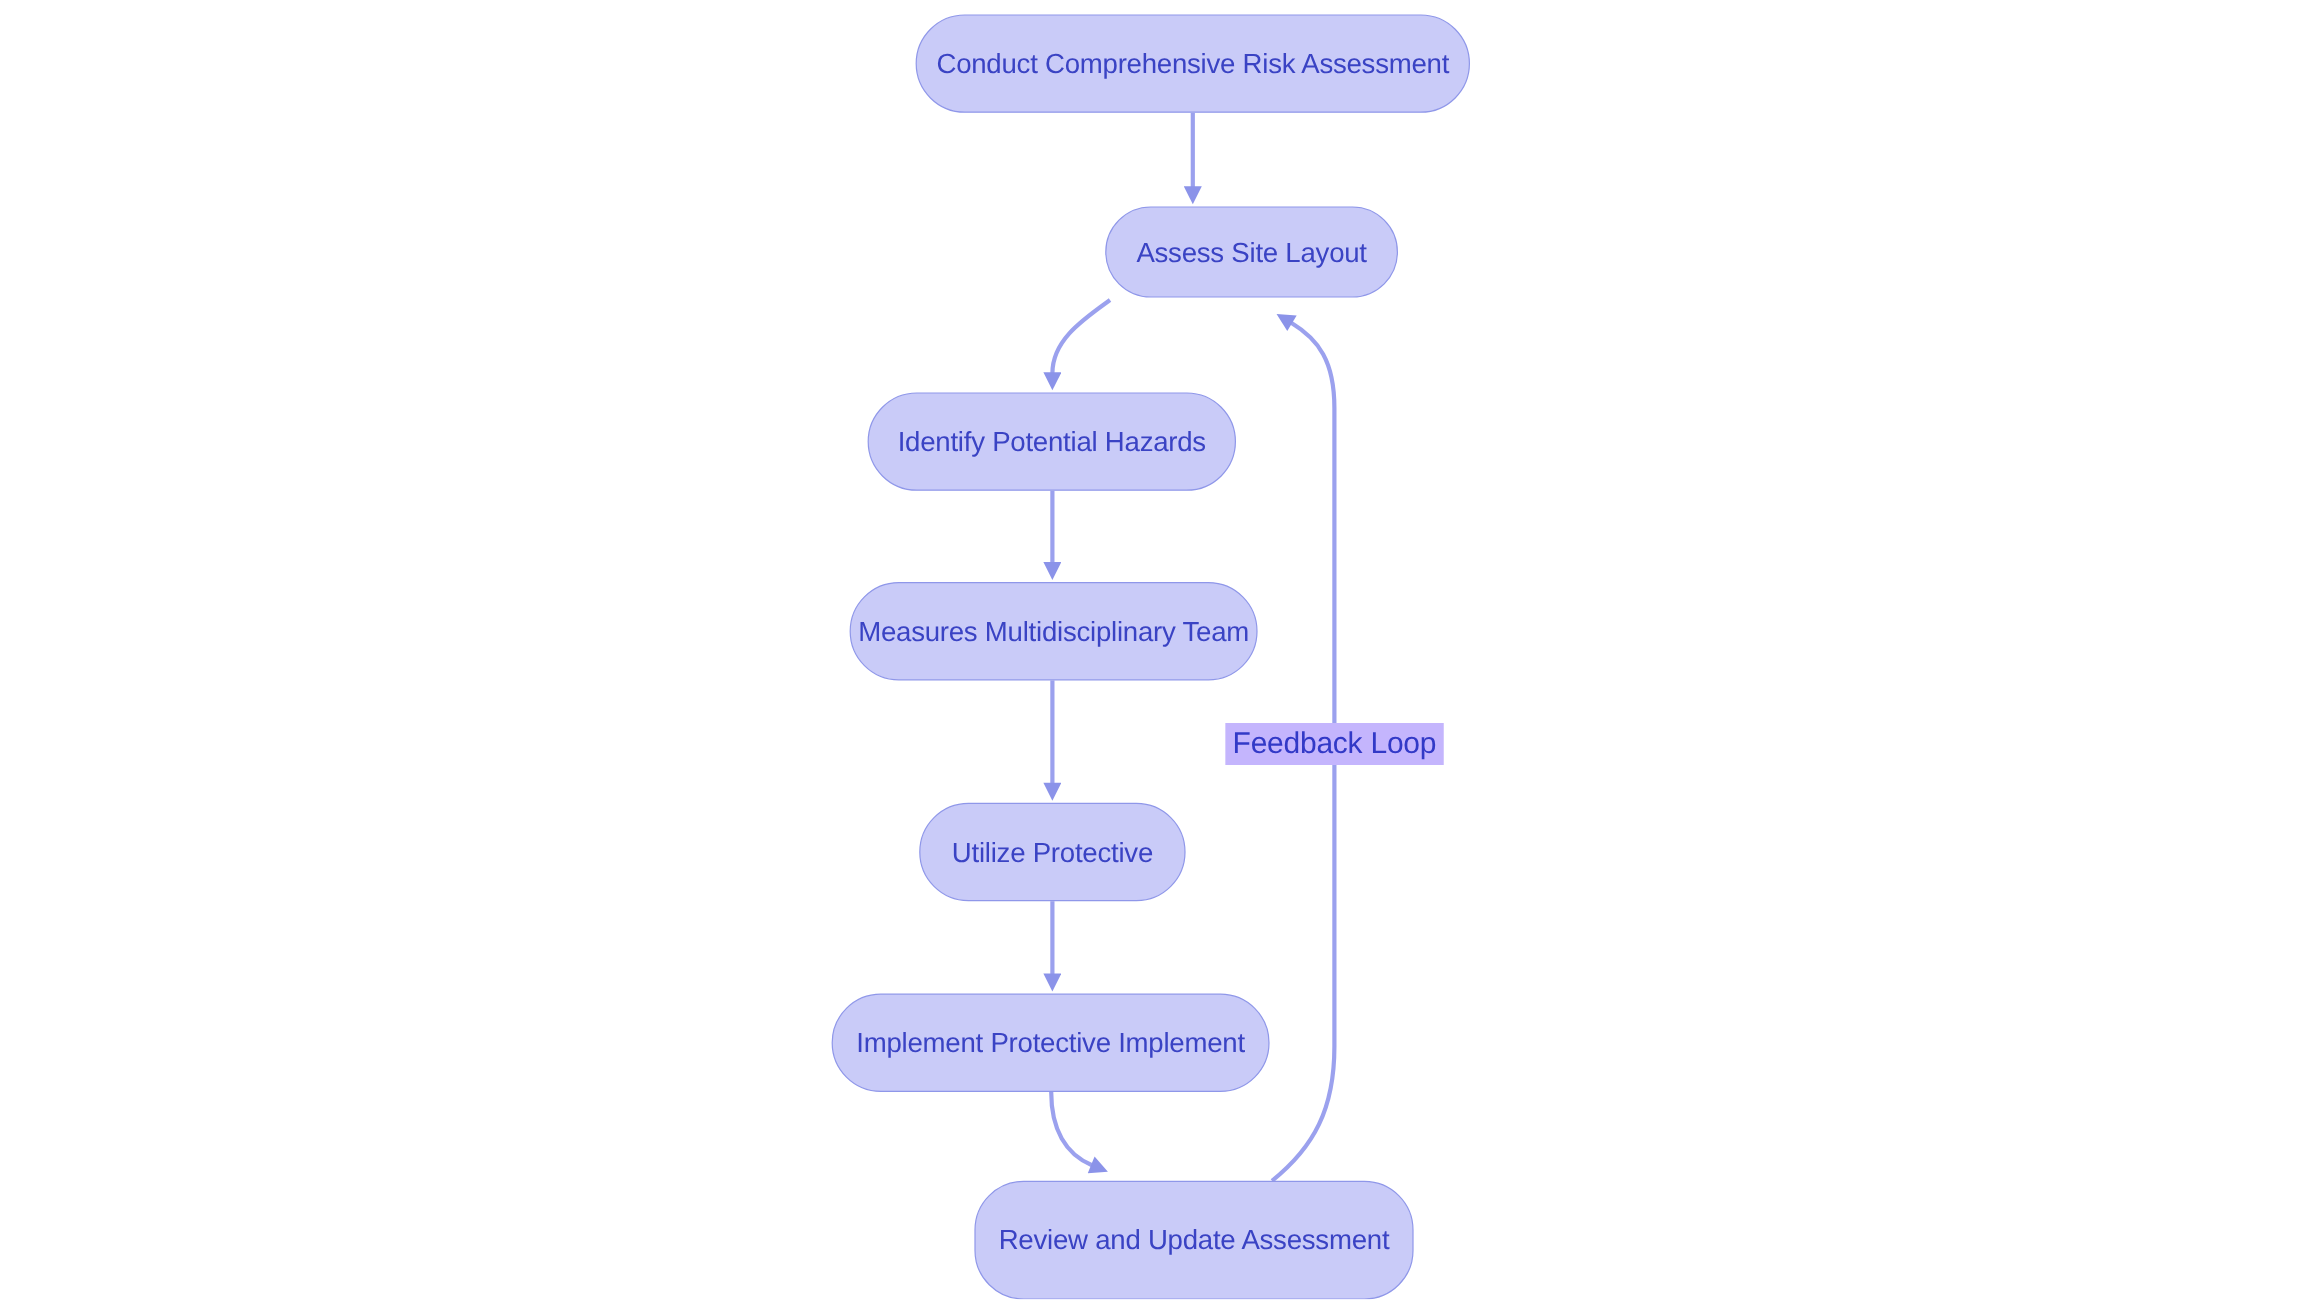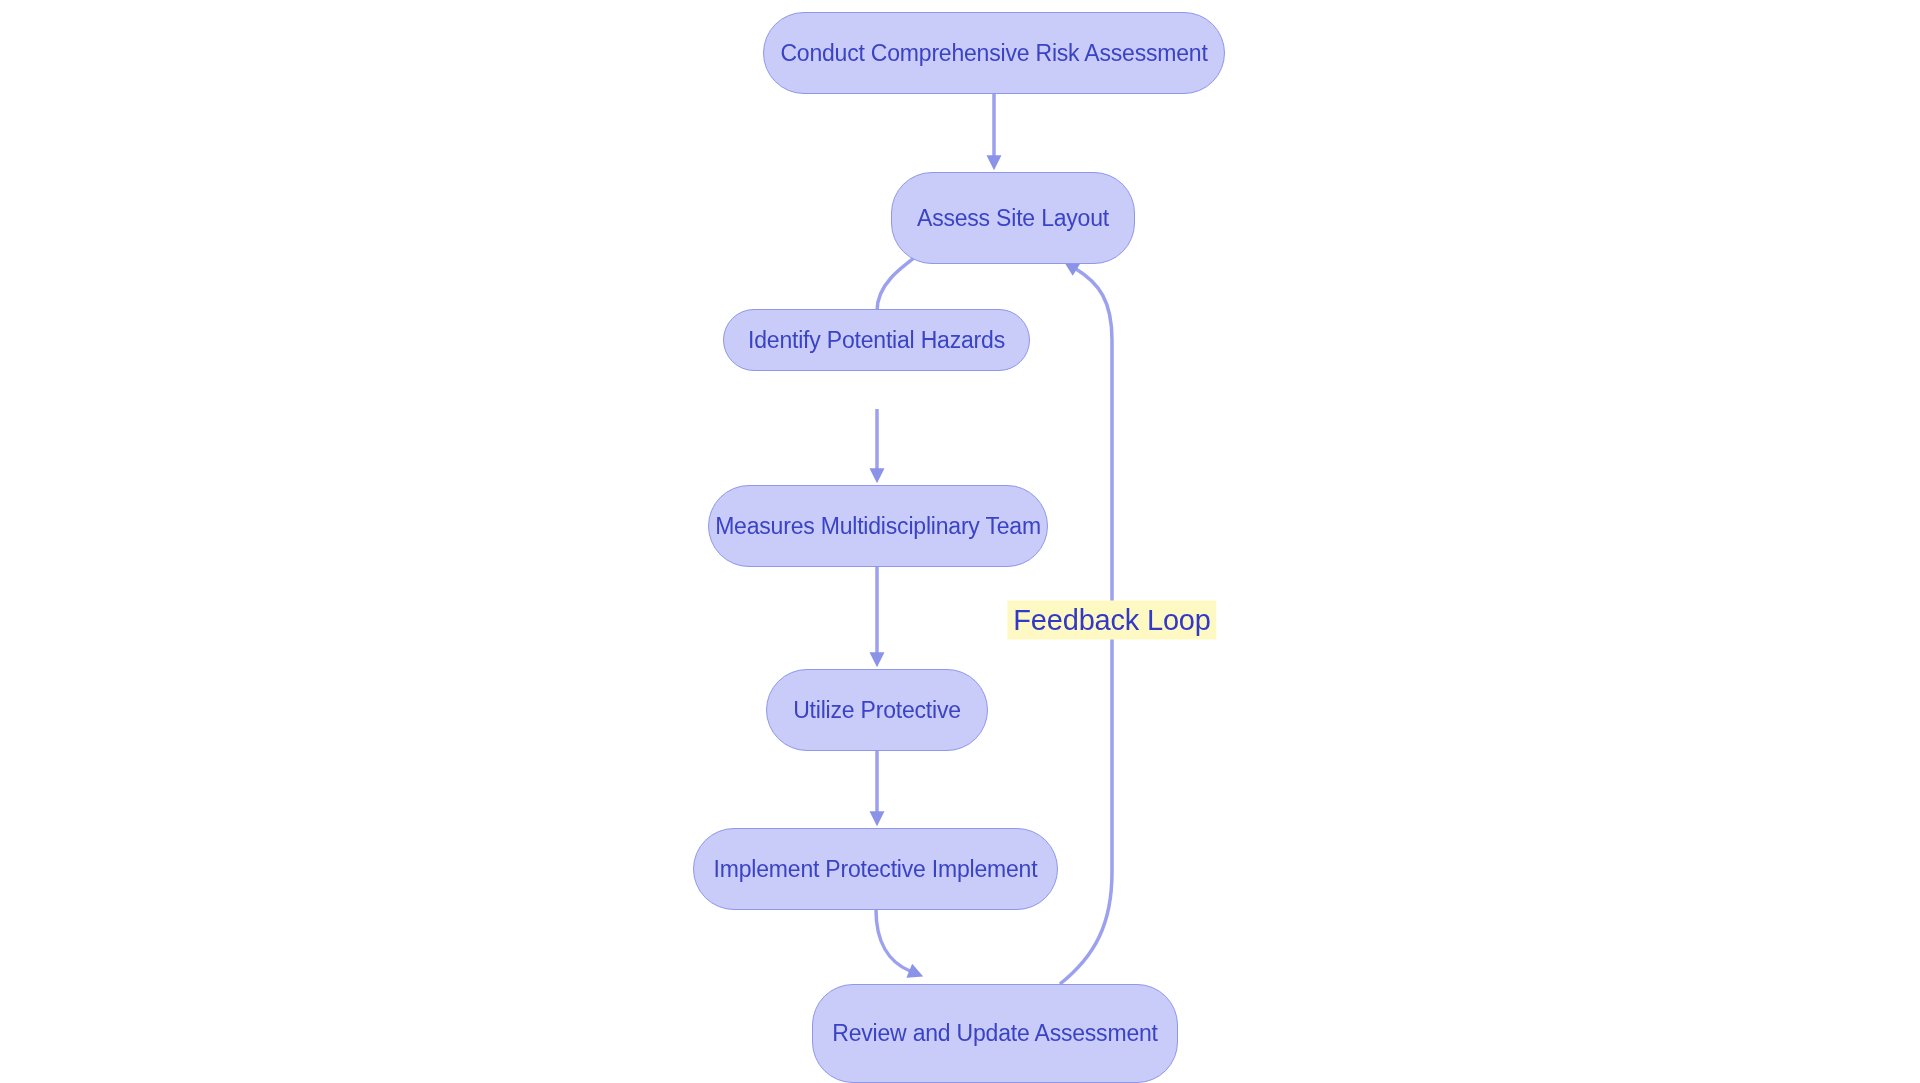--- a/index.html
+++ b/index.html
@@ -38,24 +38,24 @@
     border-radius: 41px;
     color: var(--node-text);
     font-size: 23px;
     letter-spacing: -0.2px;
     white-space: nowrap;
     text-align: center;
   }
   .edge-label {
     position: absolute;
     transform: translate(-50%, -50%);
-    background: #fef9c3;
+    background: #c4b5fd;
     padding: 3px 6px;
     color: var(--label-color);
-    font-size: 29px;
+    font-size: 25px;
     letter-spacing: -0.2px;
     white-space: nowrap;
   }
 </style>
 </head>
 <body>
 
 <div class="canvas" style="background: rgb(255, 255, 255);">
   <svg class="edges-layer" width="1920" height="1083" viewBox="0 0 1920 1083" xmlns="http://www.w3.org/2000/svg">
     <defs>
@@ -69,22 +69,22 @@
         <path class="edge" d="M 877 409 L 877 469" marker-end="url(#arrowhead)"></path>
         <path class="edge" d="M 877 567 L 877 653" marker-end="url(#arrowhead)"></path>
         <path class="edge" d="M 877 751 L 877 812" marker-end="url(#arrowhead)"></path>
         <path class="edge" d="M 876 910 C 876 941 888 962 910 971" marker-end="url(#arrowhead)"></path>
         <path class="edge" d="M 1060 984 C 1095 956 1112 924 1112 872 L 1112 340 C 1112 301 1099 283 1076 269" marker-end="url(#arrowhead)"></path>
       </g>
   </svg>
 
   <div id="nodes-layer">
       <div class="node" style="left: 763px; top: 12px; width: 462px; height: 82px;">Conduct Comprehensive Risk Assessment</div>
-      <div class="node" style="left: 891px; top: 172px; width: 244px; height: 92px;">Assess Site Layout</div>
-      <div class="node" style="left: 723px; top: 309px; width: 307px; height: 62px;">Identify Potential Hazards</div>
+      <div class="node" style="left: 921px; top: 172px; width: 244px; height: 76px;">Assess Site Layout</div>
+      <div class="node" style="left: 723px; top: 327px; width: 307px; height: 82px;">Identify Potential Hazards</div>
       <div class="node" style="left: 708px; top: 485px; width: 340px; height: 82px;">Measures Multidisciplinary Team</div>
       <div class="node" style="left: 766px; top: 669px; width: 222px; height: 82px;">Utilize Protective</div>
       <div class="node" style="left: 693px; top: 828px; width: 365px; height: 82px;">Implement Protective Implement</div>
       <div class="node" style="left: 812px; top: 984px; width: 366px; height: 99px;">Review and Update Assessment</div>
     </div>
 
   <div class="edge-label" id="feedback-label" style="left: 1112px; top: 620px;">Feedback Loop</div>
 </div>
 
 </body></html>

